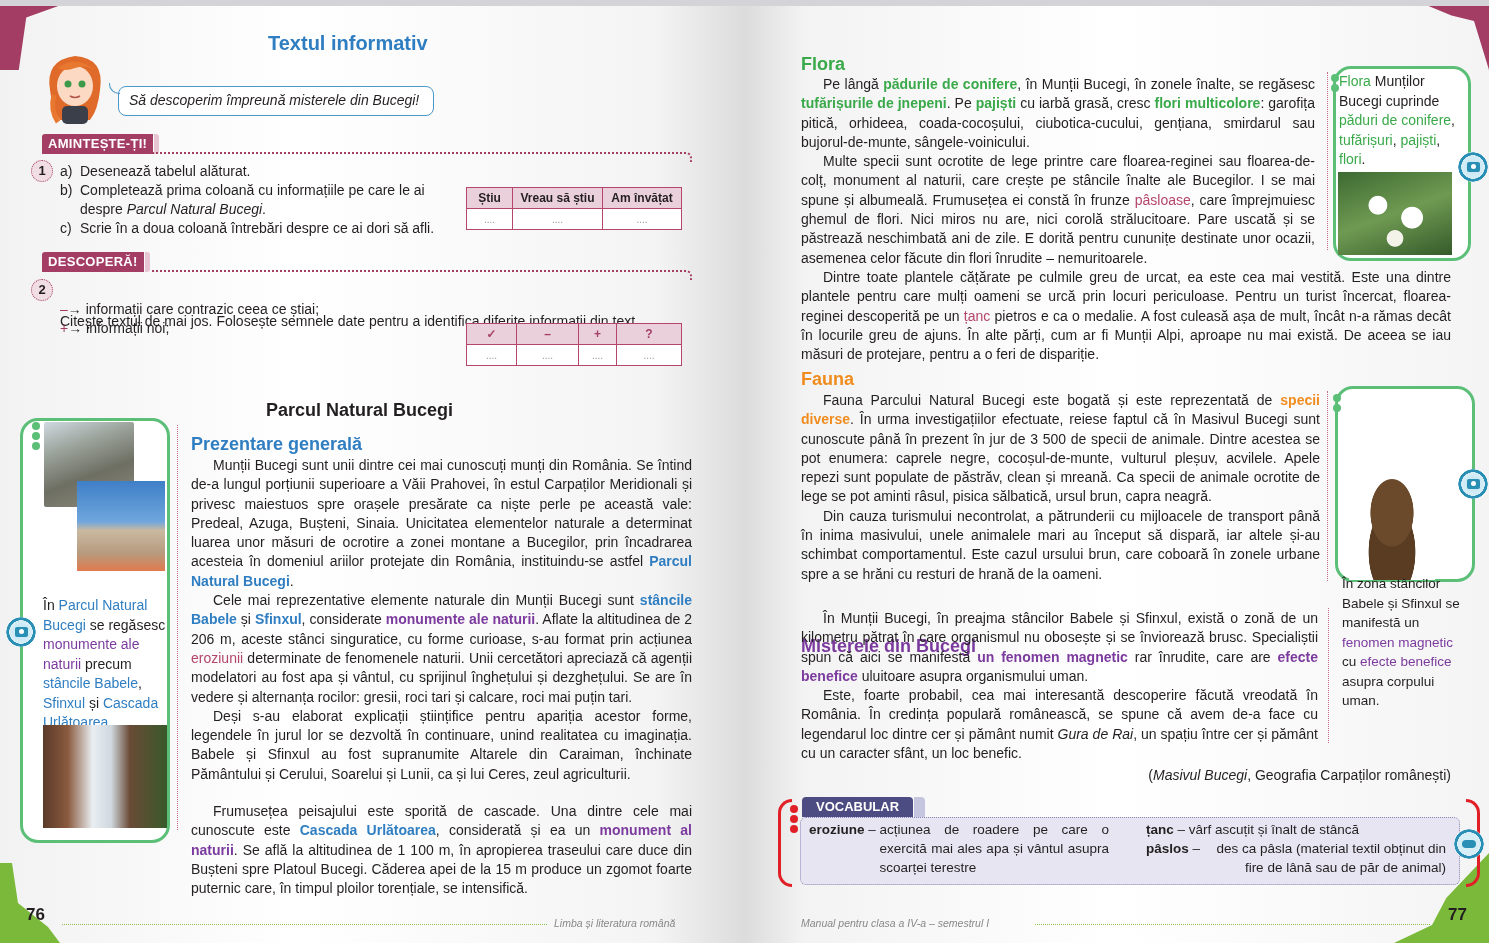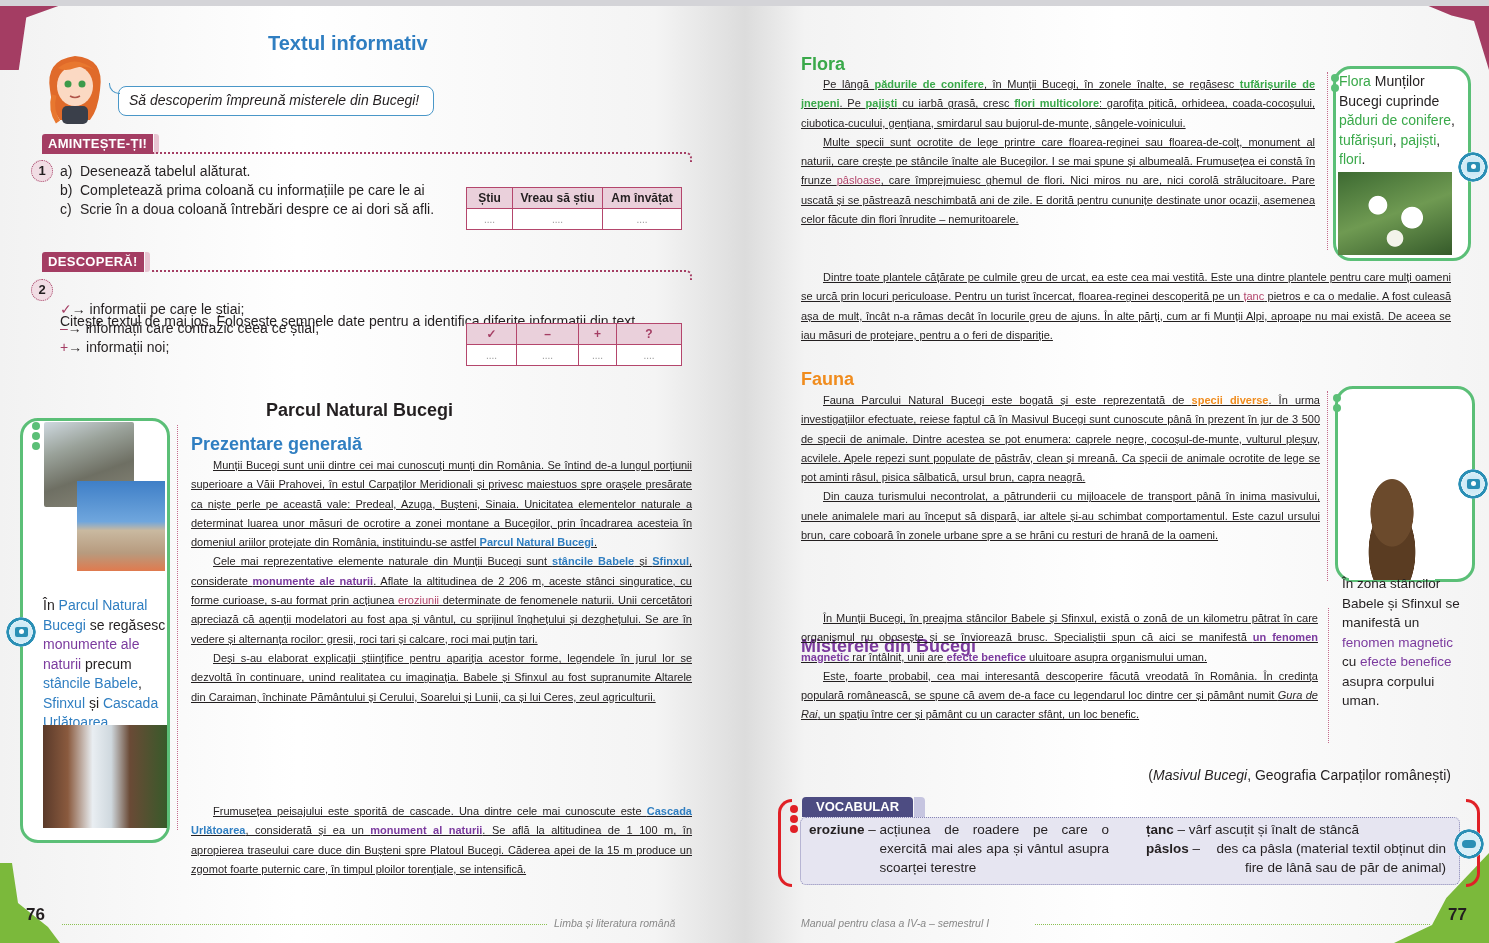--- a/index.html
+++ b/index.html
@@ -43,21 +43,21 @@
 
   .legend { position: absolute; font-size: 14px; line-height: 19px; }
   .legend .sym { color: #a43d63; }
 
   
   .art-title { position: absolute; left: 266px; top: 400px; font-size: 18px; font-weight: bold; color: #231f20; }
   .h-blue { color: #2f7ec1; font-weight: bold; font-size: 18px; }
   .h-green { color: #3aa94a; font-weight: bold; font-size: 18px; }
   .h-orange { color: #f08c1e; font-weight: bold; font-size: 18px; }
   .h-purple { color: #7b3a9e; font-weight: bold; font-size: 18px; }
-  .body-text { position: absolute; font-size: 11px; line-height: 19.3px; text-align: justify; text-decoration: underline; }
+  .body-text { position: absolute; font-size: 14px; line-height: 19.3px; text-align: justify; }
   .body-text p { text-indent: 22px; }
   .k-blue { color: #2f7ec1; font-weight: bold; }
   .k-purple { color: #7b3a9e; font-weight: bold; }
   .k-green { color: #3aa94a; font-weight: bold; }
   .k-orange { color: #f08c1e; font-weight: bold; }
   .k-red { color: #b4466c; }
   .t-blue { color: #2f7ec1; }
   .t-purple { color: #7b3a9e; }
   .t-green { color: #3aa94a; }
   .t-orange { color: #f08c1e; }
@@ -127,20 +127,21 @@
     <div class="num-badge" style="left:31px; top:160px;">1</div>
     <div class="task" style="left:60px; top:162px; width:400px;">
       <div class="row">
           <span class="lt">a)</span>
           <span>Desenează tabelul alăturat.</span>
         </div>
       <div class="row">
           <span class="lt">b)</span>
           <span>Completează prima coloană cu informațiile pe care le ai</span>
         </div>
+      <div class="indent"><span>despre </span><i>Parcul Natural Bucegi</i><span>.</span></div>
       <div class="row">
           <span class="lt">c)</span>
           <span>Scrie în a doua coloană întrebări despre ce ai dori să afli.</span>
         </div>
     </div>
     <table class="ptable" style="left:466px; top:187px; width:216px;">
       <tbody>
           <tr>
         <th style="width:46px">Știu</th>
         <th style="width:90px">Vreau să știu</th>
@@ -152,21 +153,20 @@
         <td>....</td>
       </tr>
     </tbody>
       </table>
 
     <div class="sec-label" style="left:42px; top:252px;">DESCOPERĂ!</div>
     <div class="dotline" style="left:152px; top:270px; width:540px;"></div>
     <div class="num-badge" style="left:31px; top:279px;">2</div>
     <div class="task" style="left:60px; top:289px; width:630px;margin-top:23px;">Citește textul de mai jos. Folosește semnele date pentru a identifica diferite informații din text.</div>
     <div class="legend" style="left:60px; top:300px;">
-      <div><span class="sym">✓</span><span>→ informații pe care le știai;</span></div>
       <div><span class="sym">–</span><span>→ informații care contrazic ceea ce știai;</span></div>
       <div><span class="sym">+</span><span>→ informații noi;</span></div>
     </div>
     <table class="ptable" style="left:466px; top:323px; width:216px;">
       <tbody>
           <tr>
         <th style="width:50px; color:#a43d63">✓</th>
         <th style="width:62px; color:#a43d63">–</th>
         <th style="width:38px; color:#a43d63">+</th>
         <th style="color:#a43d63">?</th>
@@ -251,21 +251,21 @@
         <span></span>
         <span></span>
       </div>
     <div class="cam" style="left:713px; top:469px;">
         <i></i>
       </div>
     <div class="img img-bear" style="left:604px; top:468px; width:86px; height:112px;"></div>
 
     <div class="h-purple" style="position:absolute; left:56px; top:588px;margin-top:48px;">Misterele din Bucegi</div>
     <div class="body-text" style="left:56px; top:609px; width:517px;">
-      <p><span>În Munții Bucegi, în preajma stâncilor Babele și Sfinxul, există o zonă de un kilometru pătrat în care organismul nu obosește și se înviorează brusc. Specialiștii spun că aici se manifestă </span><span class="k-purple">un fenomen magnetic</span><span> rar întâlnit, unii are </span><span class="k-purple">efecte benefice</span><span> uluitoare asupra organismului uman.</span></p>
+      <p><span>În Munții Bucegi, în preajma stâncilor Babele și Sfinxul, există o zonă de un kilometru pătrat în care organismul nu obosește și se înviorează brusc. Specialiștii spun că aici se manifestă </span><span class="k-purple">un fenomen magnetic</span><span> rar înrudite, care are </span><span class="k-purple">efecte benefice</span><span> uluitoare asupra organismului uman.</span></p>
       <p><span>Este, foarte probabil, cea mai interesantă descoperire făcută vreodată în România. În credința populară românească, se spune că avem de-a face cu legendarul loc dintre cer și pământ numit </span><i>Gura de Rai</i><span>, un spațiu între cer și pământ cu un caracter sfânt, un loc benefic.</span></p>
     </div>
     <div class="dotsep" style="left:583px; top:608px; height:135px;"></div>
     <div class="side-text" style="left:597px; top:574px; width:122px; font-size:13.5px;">
       <span>În zona stâncilor Babele și Sfinxul se manifestă un </span><span class="t-purple">fenomen magnetic</span><span> cu </span><span class="t-purple">efecte benefice</span><span> asupra corpului uman.</span>
     </div>
 
     <div style="position:absolute; right:38px; top:767px; font-size:14px;"><span>(</span><i>Masivul Bucegi</i><span>, Geografia Carpaților românești)</span></div>
 
     <div class="vocab-wrap" style="left:33px;">

